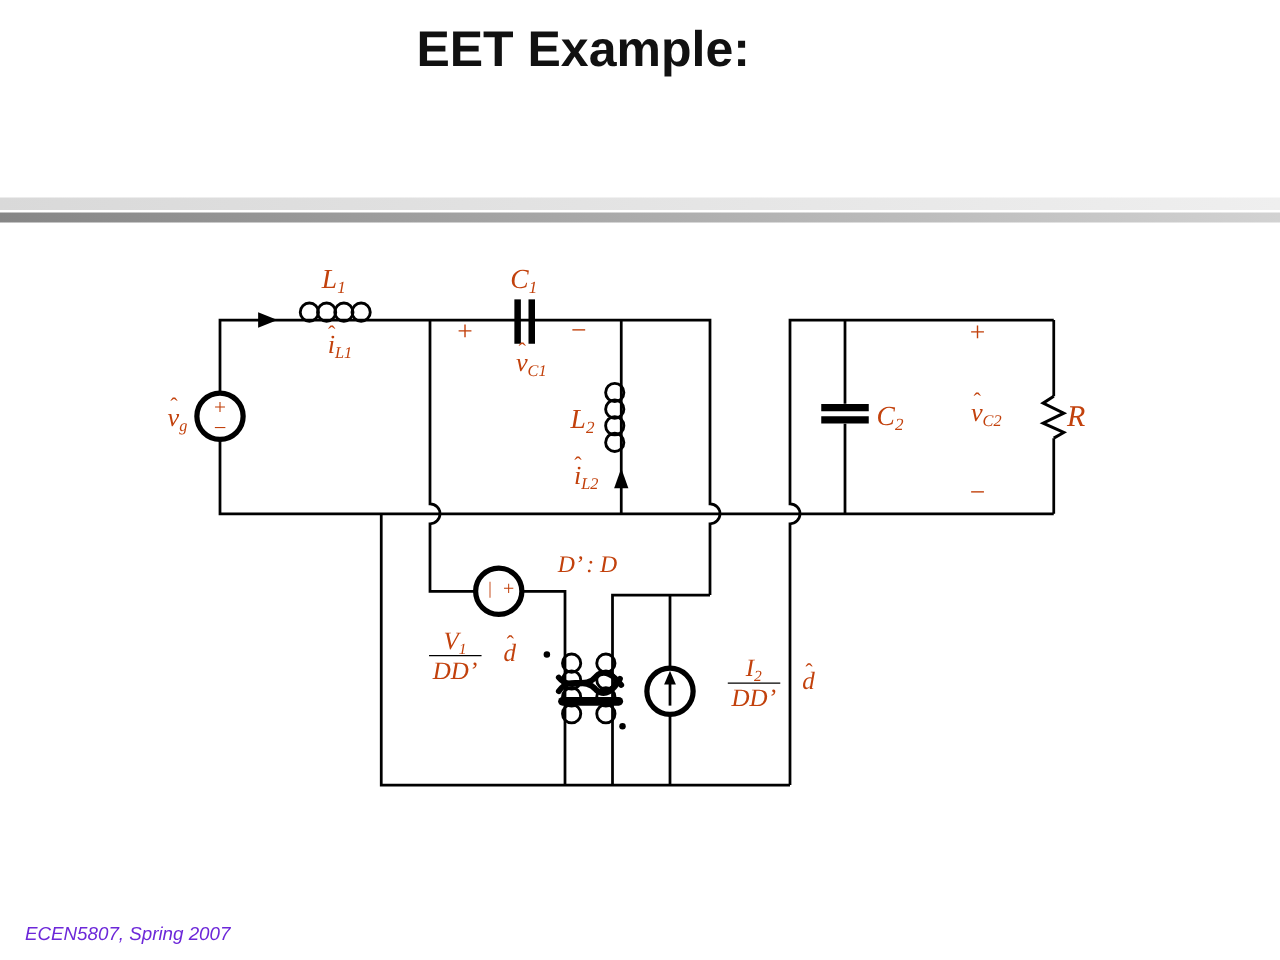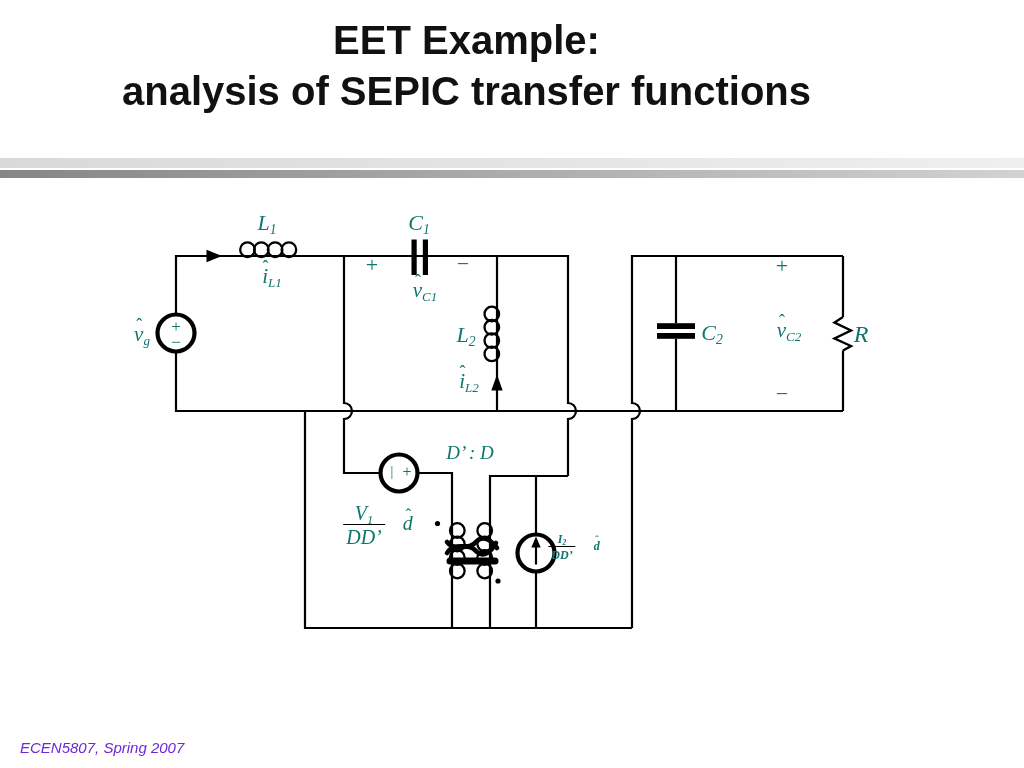--- a/index.html
+++ b/index.html
@@ -7,41 +7,40 @@
          font-family:"Liberation Sans",sans-serif;color:#000;}
   .title{position:absolute;top:15px;left:0;width:933px;text-align:center;
          font-weight:bold;font-size:40px;line-height:51px;color:#111;}
   .divider{position:absolute;left:0;width:1024px;}
   .divider.light{top:158px;height:10px;}
   .divider.dark{top:170px;height:8px;}
   .footer{position:absolute;left:20px;top:739px;font-style:italic;font-size:15px;color:#6d28d9;}
   svg.circuit{position:absolute;left:0;top:0;width:1024px;height:768px;}
   #circuit-labels{position:absolute;left:0;top:0;width:1024px;height:768px;pointer-events:none;}
   .clabel{position:absolute;transform:translate(-50%,-50%);white-space:nowrap;line-height:1;
-          font-family:"Liberation Serif",serif;font-style:italic;color:#0f766e;}
+          font-family:"Liberation Serif",serif;font-style:italic;color:#c2410c;}
   .clabel.roman{font-style:normal;}
   .clabel sub{font-size:0.62em;font-style:italic;vertical-align:baseline;
               position:relative;top:0.30em;line-height:1;}
   .hw{position:relative;display:inline-block;font-style:italic;}
   .hw .hat{position:absolute;left:55%;top:-0.40em;transform:translateX(-50%);
            font-style:normal;font-size:0.85em;}
   .fracwrap{display:inline-flex;align-items:center;gap:18px;}
   .fr{display:inline-flex;flex-direction:column;align-items:center;}
   .fr .num{padding:0 3px 1px;}
   .fr .den{border-top:1.7px solid #000;padding:2px 3px 0;}
   .mult{position:relative;top:-0.12em;}
 </style>
 </head>
 <body>
 
 <div class="slide">
 
   <div class="title">
     <div>EET Example:</div>
-    <div>analysis of SEPIC transfer functions</div>
   </div>
 
   <div class="divider light" id="div-light" style="background: linear-gradient(to right, rgb(217, 217, 217), rgb(239, 239, 239));"></div>
   <div class="divider dark" id="div-dark" style="background: linear-gradient(to right, rgb(134, 134, 134), rgb(210, 210, 210));"></div>
 
   <svg class="circuit" viewBox="0 0 1024 768">
 
     <g stroke="#000" stroke-width="2.2" fill="none">
 
       <path d="M176,314.5 V256 H568 V403 A8 8 0 0 1 568 419 V476"></path>
@@ -155,21 +154,21 @@
       <div class="clabel" style="left: 470px; top: 452px; font-size: 19px;"><span>D’ : D</span></div>
       <div class="clabel roman" style="left: 392px; top: 472px; font-size: 14px;"><span>|</span></div>
       <div class="clabel roman" style="left: 407px; top: 472px; font-size: 16px;"><span>+</span></div>
       <div class="clabel" style="left: 378px; top: 525px; font-size: 20px;"><span class="fracwrap">
           <span class="fr">
             <span class="num">V<sub>1</sub></span>
             <span class="den">DD’</span>
           </span>
           <span class="mult"><span class="hw"><span class="hat">ˆ</span><span class="hb">d</span></span></span>
         </span></div>
-      <div class="clabel" style="left: 574px; top: 547px; font-size: 12px; font-weight: bold;"><span class="fracwrap">
+      <div class="clabel" style="left: 617px; top: 547px; font-size: 20px;"><span class="fracwrap">
           <span class="fr">
             <span class="num">I<sub>2</sub></span>
             <span class="den">DD’</span>
           </span>
           <span class="mult"><span class="hw"><span class="hat">ˆ</span><span class="hb">d</span></span></span>
         </span></div>
       <div class="clabel" style="left: 712px; top: 333px; font-size: 22px;"><span>C</span><sub>2</sub></div>
       <div class="clabel roman" style="left: 782px; top: 266px; font-size: 22px;"><span>+</span></div>
       <div class="clabel" style="left: 789px; top: 330px; font-size: 21px;"><span class="hw"><span class="hat">ˆ</span><span class="hb">v</span></span><sub>C2</sub></div>
       <div class="clabel roman" style="left: 782px; top: 394px; font-size: 22px;"><span>−</span></div>

